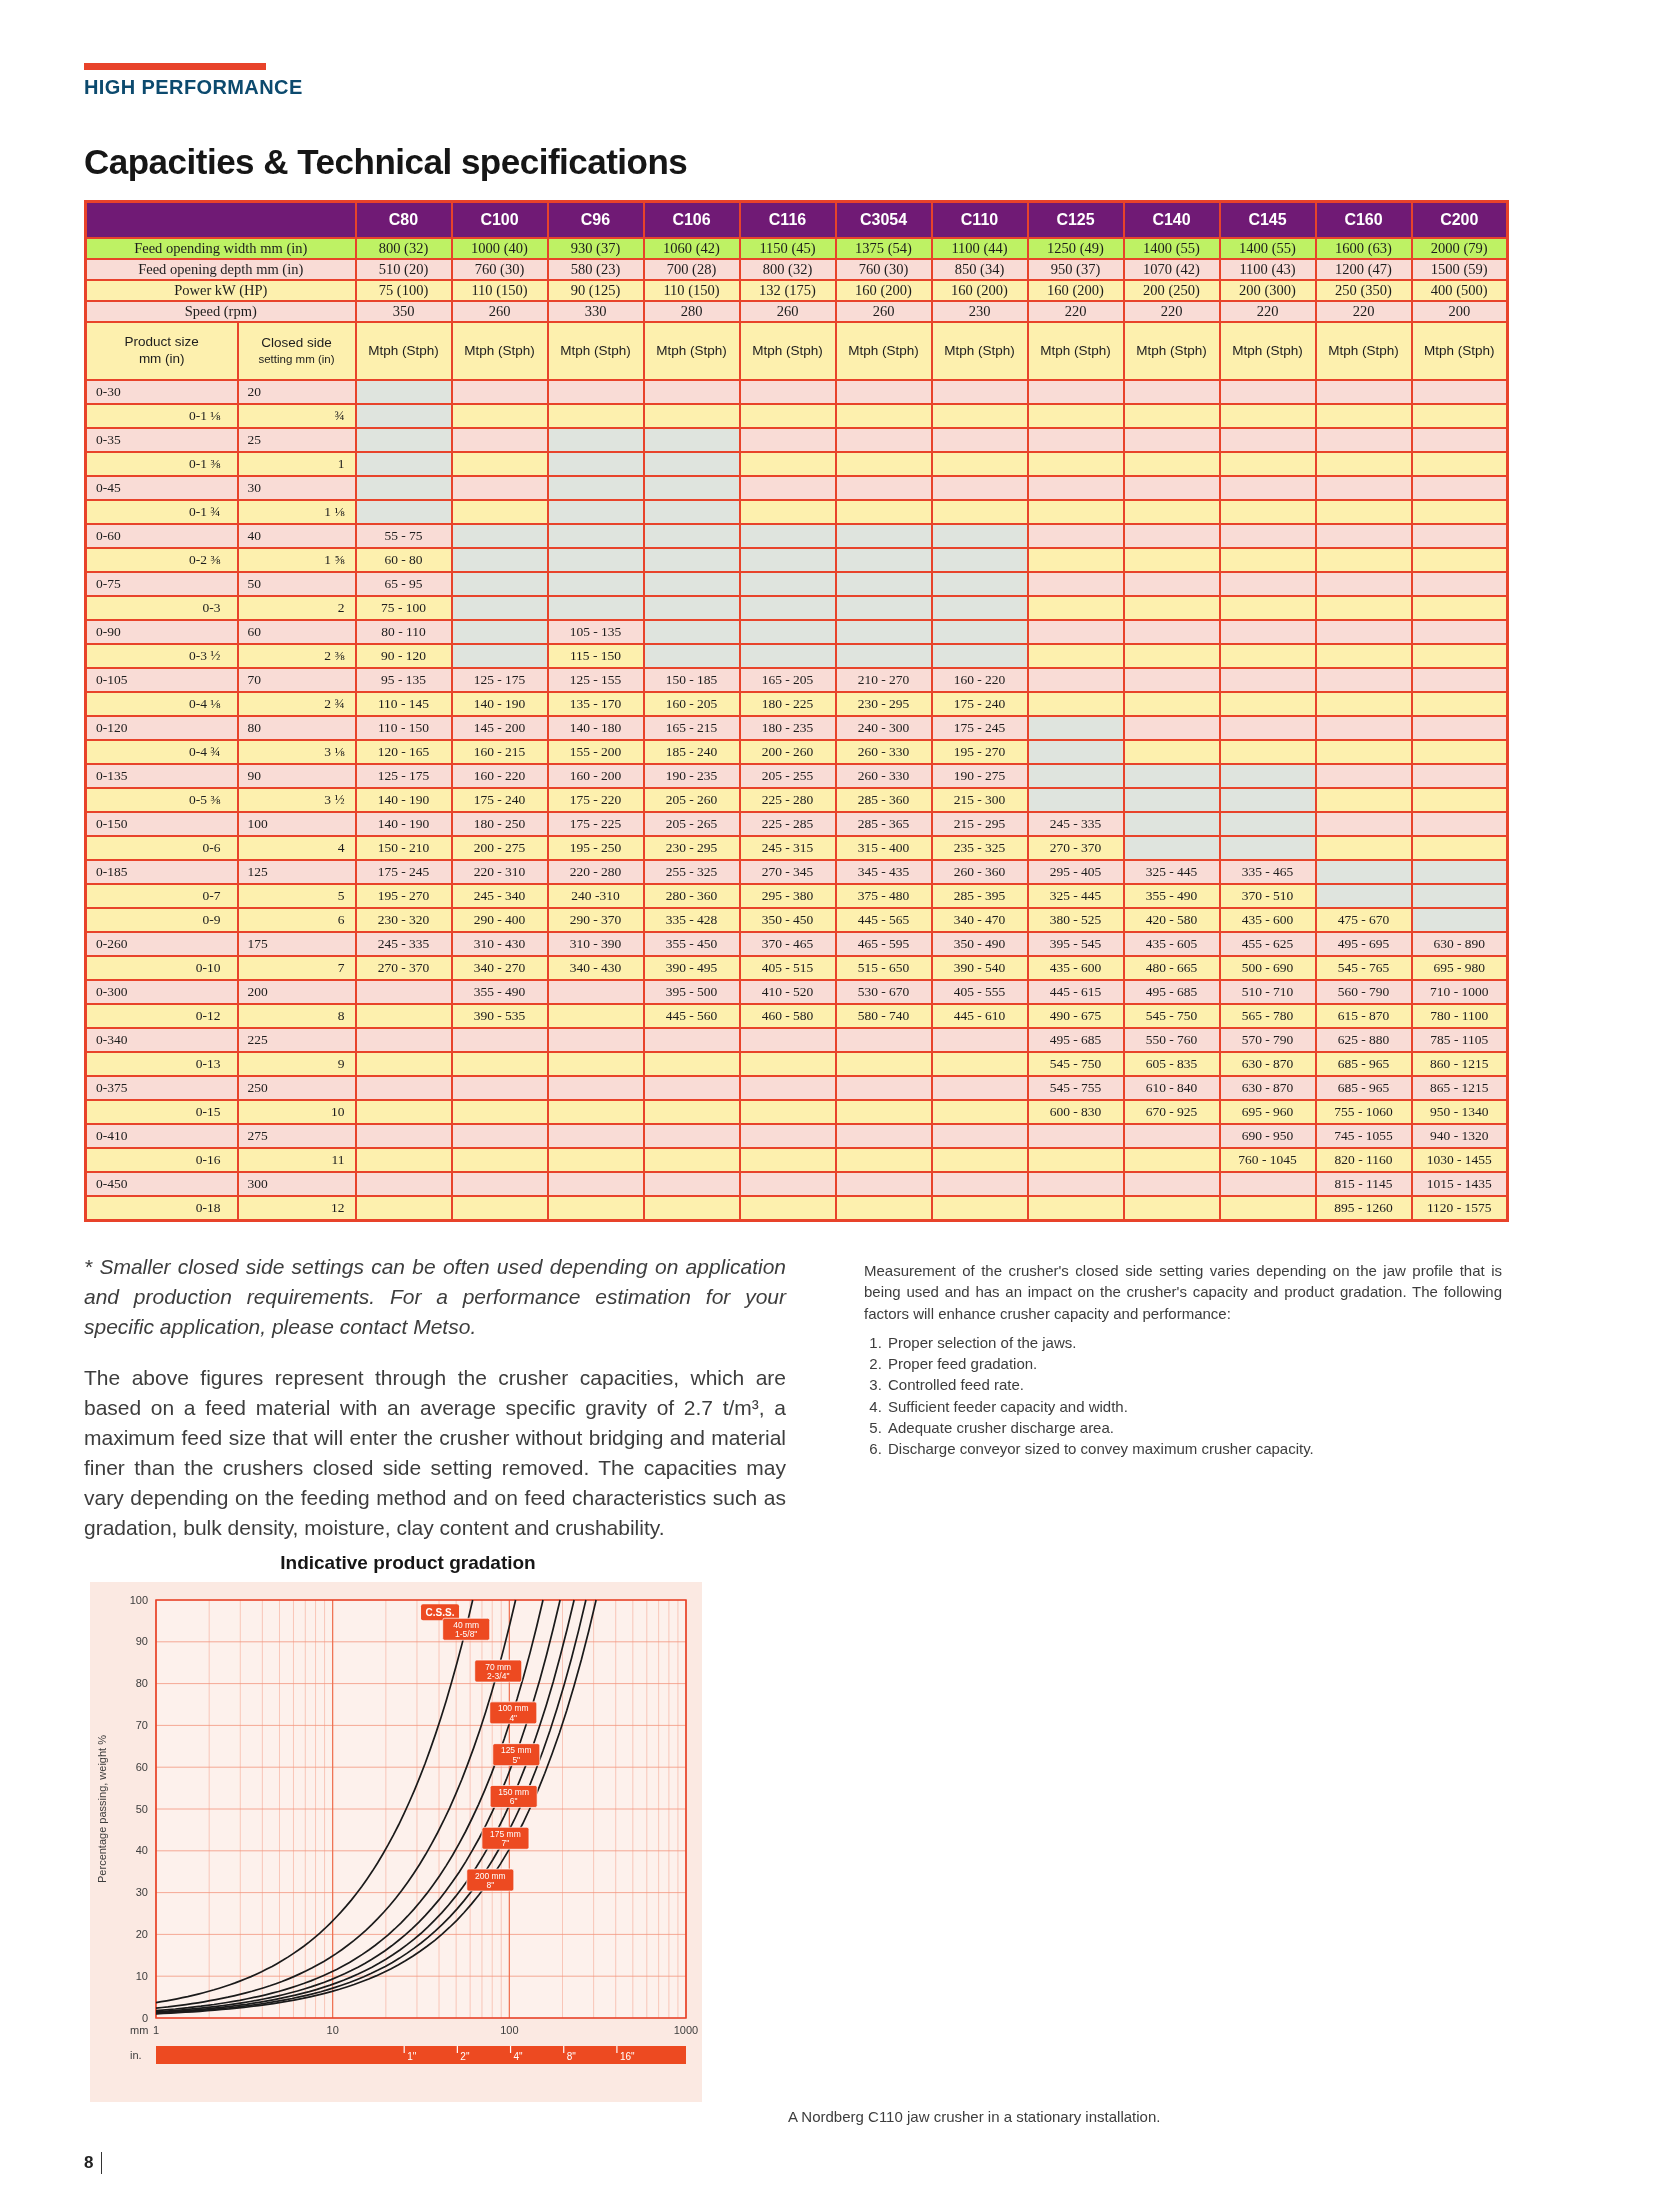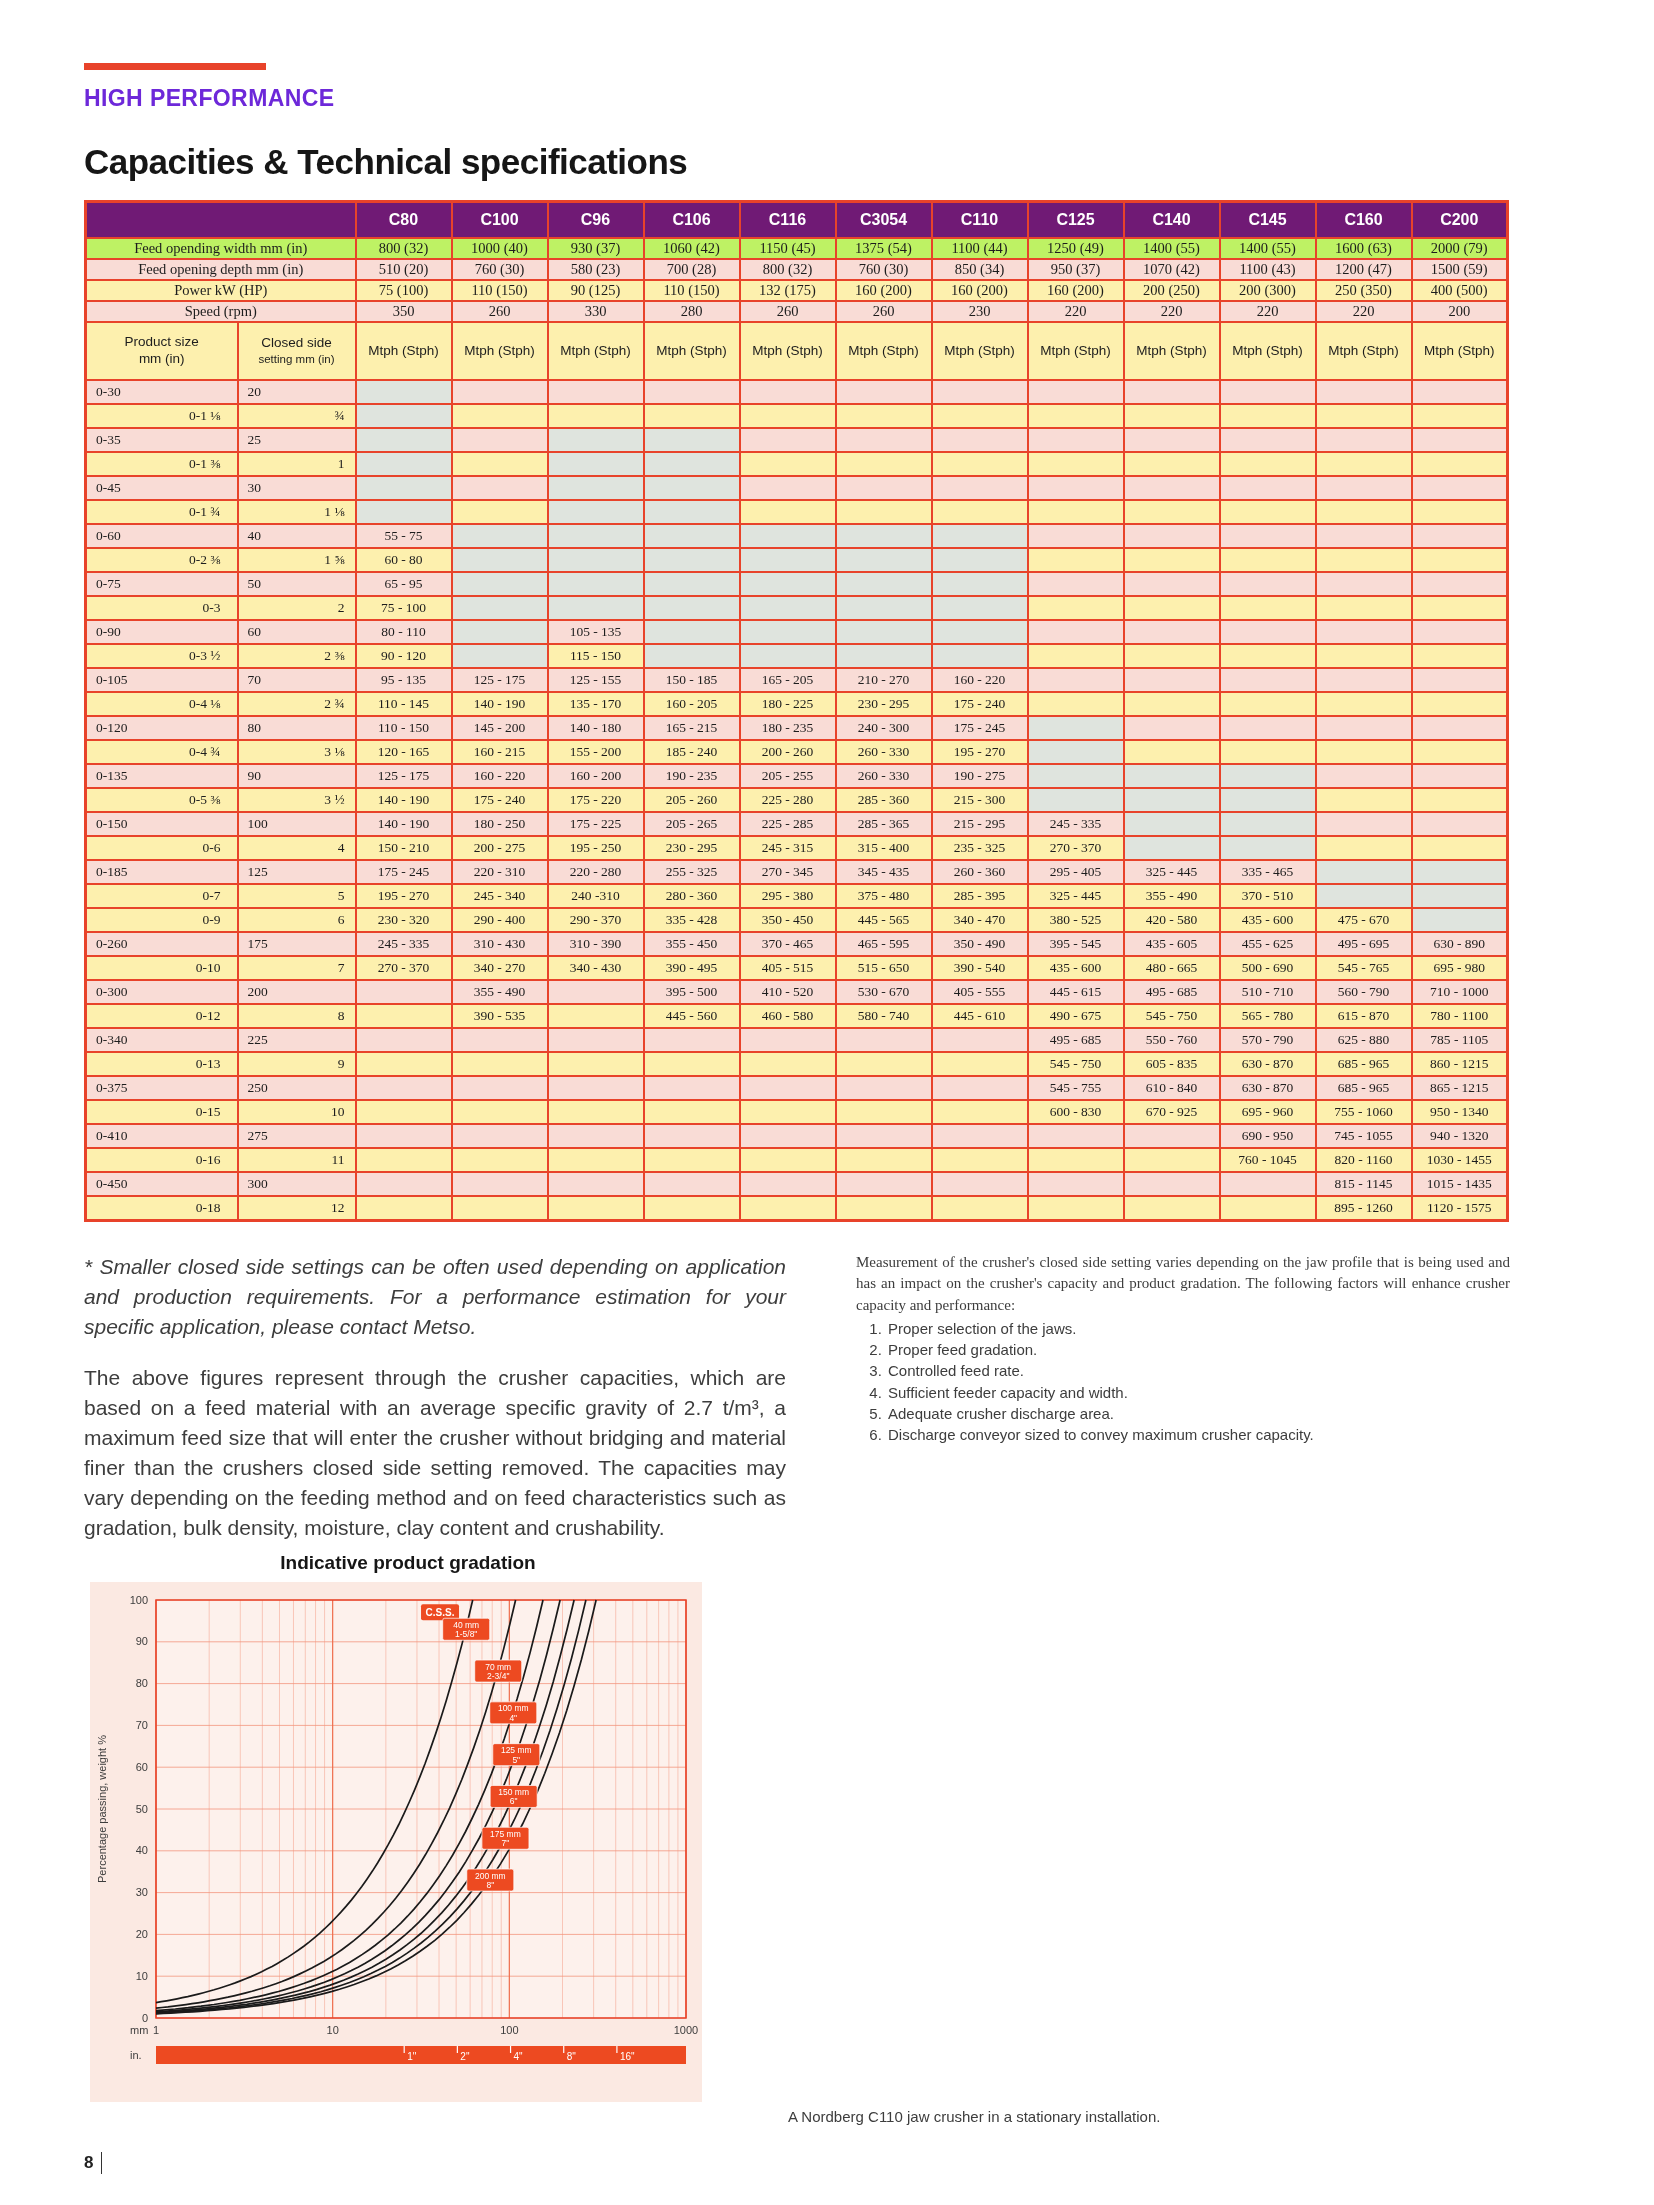--- a/index.html
+++ b/index.html
@@ -1,20 +1,20 @@
 <!DOCTYPE html>
 <html><head>
 <meta charset="utf-8">
 <style>
   html,body{margin:0;padding:0;background:#888;}
   .page{position:relative;width:1654px;height:2205px;background:#fff;margin:0 auto;
         font-family:"Liberation Sans",sans-serif;color:#333;overflow:hidden;}
   
   .brand-rule{position:absolute;left:84px;top:63px;width:182px;height:7px;background:#e8432a;}
-  .brand{position:absolute;left:84px;top:76px;font-size:23px;font-weight:bold;color:#6d28d9;letter-spacing:.4px;margin-top:9px;}
+  .brand{position:absolute;left:84px;top:76px;font-size:20px;font-weight:bold;color:#0c4a6e;letter-spacing:.4px;}
   .title{position:absolute;left:84px;top:142px;width:1426px;margin:0;
          font-size:35px;font-weight:bold;color:#161616;letter-spacing:-.5px;}
   
   table.cap{position:absolute;left:84px;top:200px;border-collapse:collapse;table-layout:fixed;
             border:3px solid #e8432a;font-family:"Liberation Serif",serif;}
   table.cap td,table.cap th{border:2px solid #e8432a;padding:0;overflow:hidden;white-space:nowrap;}
   th.corner,th.model{background:#701a75;color:#fff;border:3px solid #fff;border-top:none;
       border-bottom:3px solid #e8432a;font-family:"Liberation Sans",sans-serif;font-size:16px;height:34px;}
   tr.spec{height:21px;font-size:14.5px;color:#1d1d1d;}
   tr.spec td{text-align:center;}
@@ -30,21 +30,21 @@
   td.lbl-l{text-align:left !important;padding-left:9px !important;}
   td.lbl-r{text-align:right !important;padding-right:16px !important;}
   td.css-r{text-align:right !important;padding-right:10px !important;}
   
   .notes-left{position:absolute;left:84px;top:1252px;width:702px;font-size:21px;line-height:1.42;
               color:#3d3d3d;text-align:justify;}
   .notes-left .footnote{font-style:italic;margin:0 0 22px 0;}
   .notes-left p{margin:0;}
   .notes-right{position:absolute;left:856px;top:1252px;width:654px;font-size:15px;line-height:1.42;
                color:#3d3d3d;text-align:justify;}
-  .notes-right p{margin:0;font-family:Liberation Serif, serif;}
+  .notes-right p{margin:8px;}
   .notes-right ol{margin:2px 0 0 0;padding-left:30px;}
   .notes-right li{margin:0;padding-left:2px;}
   
   .chart-title{position:absolute;left:90px;top:1540px;width:612px;text-align:center;margin:12px;
                font-size:19px;font-weight:bold;color:#161616;}
   .chart-panel{position:absolute;left:90px;top:1582px;width:612px;height:520px;background:#fbe9e2;}
   .caption{position:absolute;left:788px;top:2108px;font-size:15px;color:#3d3d3d;margin:0;}
   .page-num{position:absolute;left:84px;top:2152px;font-size:17px;font-weight:bold;color:#222;
             padding-right:8px;border-right:1.5px solid #333;line-height:22px;}
 </style>

